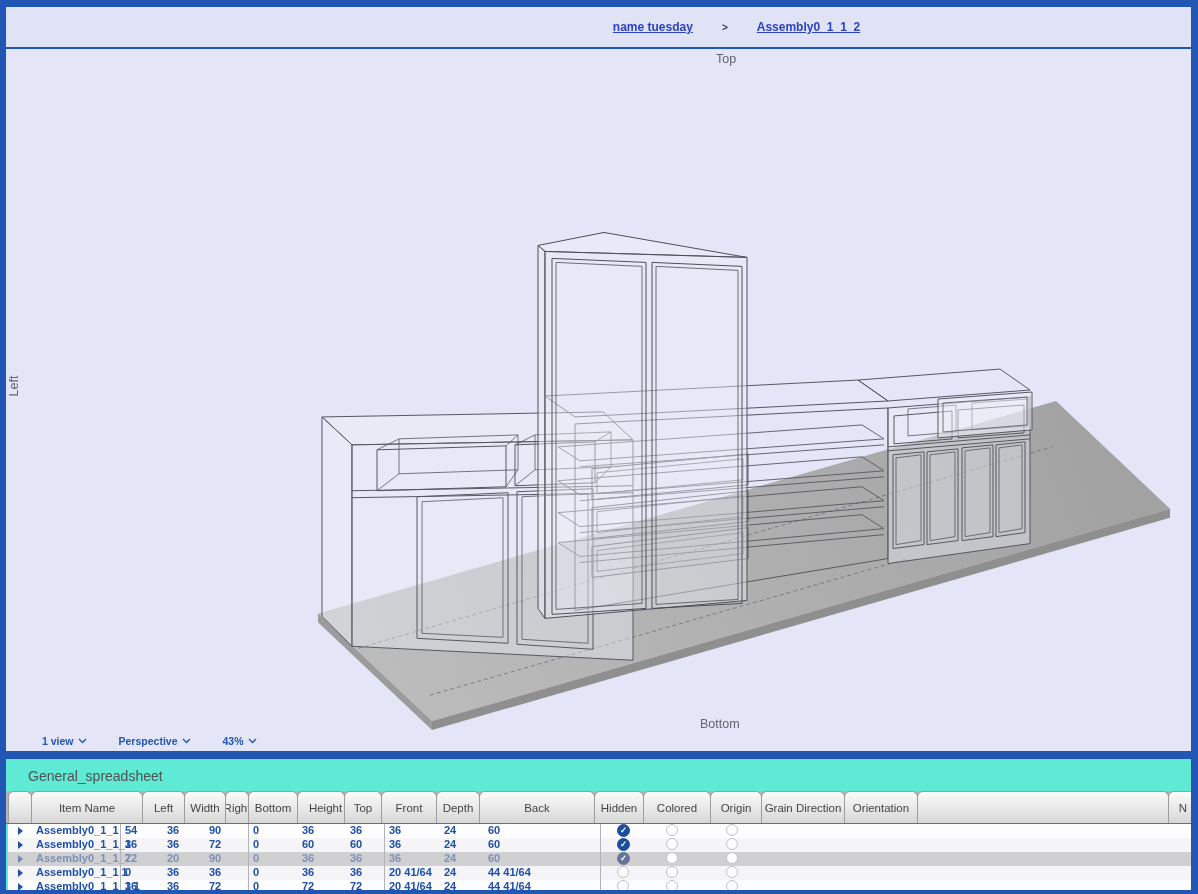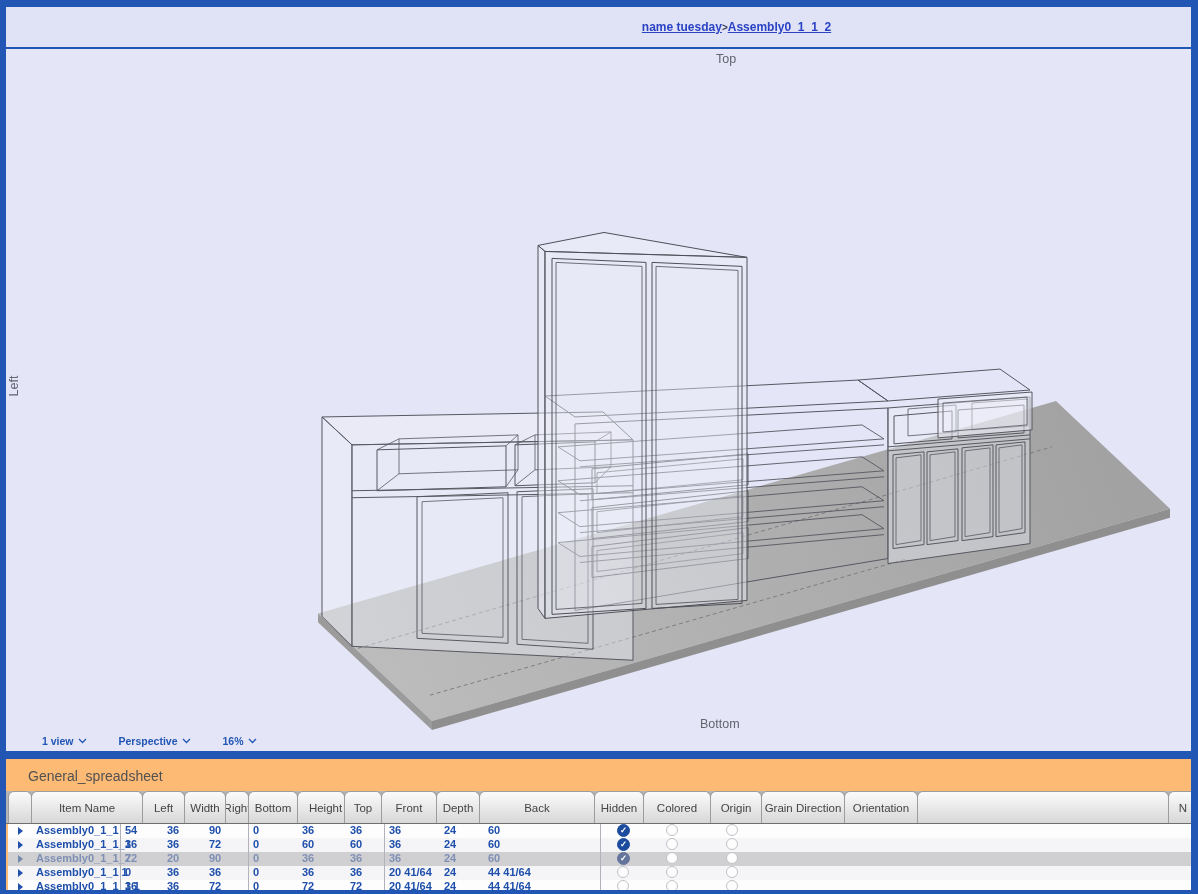--- a/index.html
+++ b/index.html
@@ -2,37 +2,37 @@
 <html><head>
 <meta charset="utf-8">
 <style>
   html,body{margin:0;padding:0;background:#fff;font-family:"Liberation Sans",sans-serif;}
   .window{position:relative;width:1198px;height:894px;box-sizing:border-box;
     border:6px solid #2156b5;border-top-width:7px;border-right-width:7px;border-bottom-width:4px;
     display:flex;flex-direction:column;background:#e4e5f7;overflow:hidden;}
   
   .topbar{height:40px;flex-shrink:0;background:#e0e2f6;border-bottom:2px solid #2156b5;
     display:flex;align-items:center;justify-content:center;}
-  .crumbs{display:flex;align-items:center;gap:0;transform:translateX(138px);
+  .crumbs{display:flex;align-items:center;gap:29px;transform:translateX(138px);
     font-size:12px;font-weight:600;}
   .crumb{color:#2a43c4;text-decoration:underline;cursor:pointer;white-space:nowrap;}
   .crumb-sep{color:#3b3f52;font-size:10px;font-weight:700;}
   
   .viewport{position:relative;flex:1;background:#e4e5f7;overflow:hidden;}
   .scene{position:absolute;left:0;top:0;width:100%;height:100%;}
   .vp-label{position:absolute;color:#63646e;font-size:12.5px;}
   .vp-top{left:710px;top:3px;}
   .vp-bottom{left:694px;top:668px;}
   .vp-left{left:-2px;top:330px;transform:rotate(-90deg);transform-origin:center;}
   .vp-controls{position:absolute;left:36px;bottom:4px;display:flex;gap:32px;align-items:center;margin-top:8px;}
   .vp-ctl{display:flex;align-items:center;gap:4px;color:#2156b4;font-size:10.5px;font-weight:700;cursor:pointer;white-space:nowrap;}
   
   .divider{height:8px;background:#2156b5;flex-shrink:0;}
   
-  .sheet{background:#fdba74;height:131px;flex-shrink:0;display:flex;flex-direction:column;overflow:hidden;}
+  .sheet{background:#5eead4;height:131px;flex-shrink:0;display:flex;flex-direction:column;overflow:hidden;}
   .sheet-title{color:#515151;font-size:14px;padding:9px 0 7px 22px;flex-shrink:0;}
   .thead{display:flex;height:32px;flex-shrink:0;background:#b5b5b5;border-bottom:1px solid #6f6f6f;
     padding-left:2px;overflow:hidden;}
   .hcell{box-sizing:border-box;height:32px;display:flex;align-items:center;justify-content:center;
     font-size:11.5px;color:#454545;background:linear-gradient(#fbfbfb,#d7d7d7);
     border:1px solid #9c9c9c;border-bottom:none;border-radius:6px 6px 0 0;margin-right:-1px;
     flex-shrink:0;white-space:nowrap;overflow:hidden;cursor:default;}
   .tbody{flex:1;overflow:hidden;padding-left:2px;}
   .trow{display:flex;height:14px;align-items:flex-start;background:#fdfdfe;}
   .trow:nth-child(even){background:#f5f5f8;}
@@ -157,21 +157,21 @@
             <path d="M1 1 L4.5 4.5 L8 1" fill="none" stroke="#2156b4" stroke-width="1.3"></path>
           </svg>
       </span>
       <span class="vp-ctl">
         <span>Perspective</span>
         <svg width="9" height="6" viewBox="0 0 9 6">
             <path d="M1 1 L4.5 4.5 L8 1" fill="none" stroke="#2156b4" stroke-width="1.3"></path>
           </svg>
       </span>
       <span class="vp-ctl">
-        <span>16%</span>
+        <span>43%</span>
         <svg width="9" height="6" viewBox="0 0 9 6">
             <path d="M1 1 L4.5 4.5 L8 1" fill="none" stroke="#2156b4" stroke-width="1.3"></path>
           </svg>
       </span>
     </div>
   </div>
 
   <div class="divider"></div>
 
   <div class="sheet">

